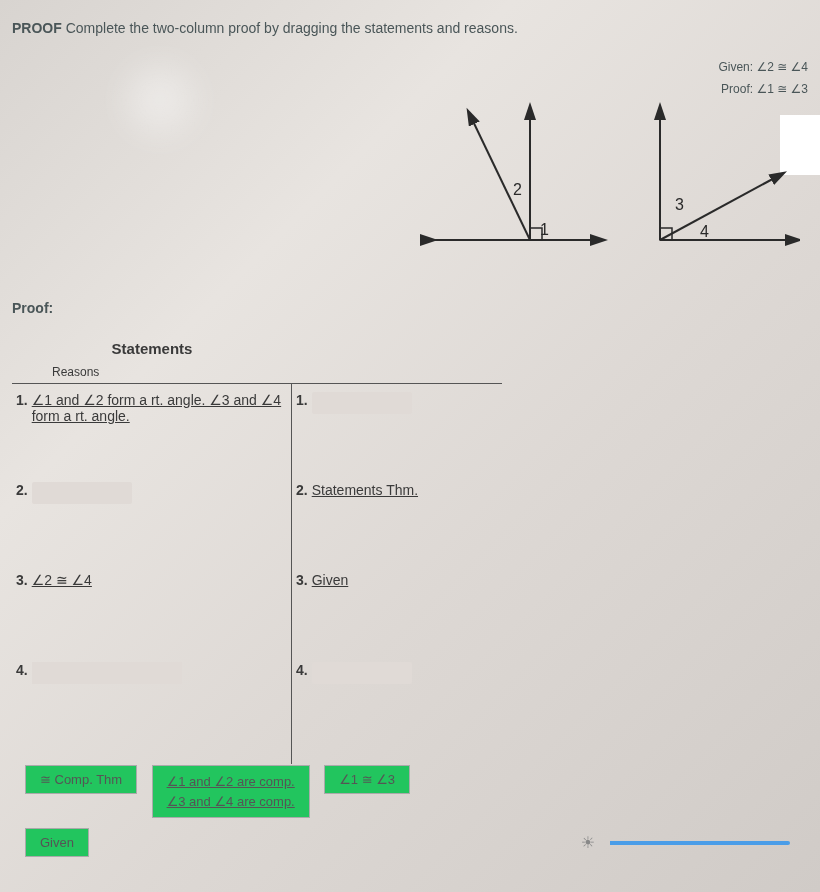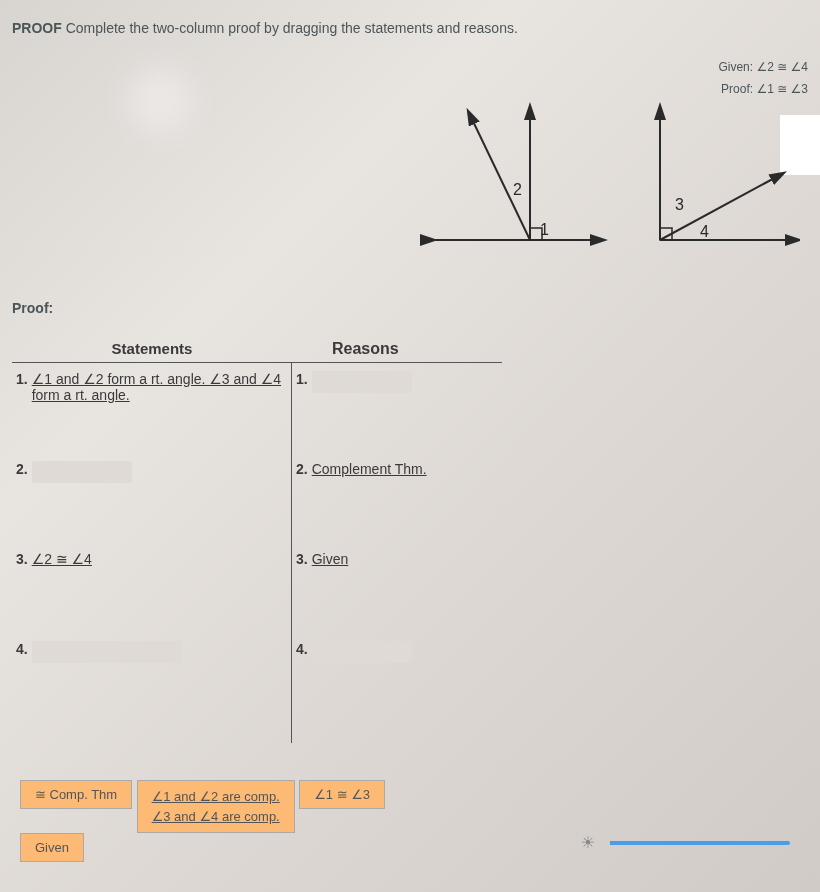--- a/index.html
+++ b/index.html
@@ -39,33 +39,34 @@
       color: #4a5658;
     }
     .proof-table {
       margin: 20px 12px;
       position: relative;
     }
     .table-headers {
       display: flex;
       border-bottom: 1px solid #555;
       width: 490px;
+      flex-direction: column;
     }
     .header-stmt {
       width: 280px;
       text-align: center;
       font-weight: bold;
       padding: 4px;
       font-size: 15px;
     }
     .header-reason {
       width: 210px;
       padding: 4px 4px 4px 40px;
-      font-weight: bold;
-      font-size: 16px;
+      font-weight: normal;
+      font-size: 12px;
     }
     .table-body {
       display: flex;
       width: 490px;
     }
     .col-stmt {
       width: 280px;
       border-right: 1px solid #555;
       min-height: 380px;
     }
@@ -99,23 +100,24 @@
       display: inline-block;
     }
     .draggable-items {
       position: absolute;
       bottom: 30px;
       left: 20px;
       width: 500px;
     }
     .drag-tile {
       display: inline-block;
-      background: #fdba74;
+      background: #22c55e;
       border: 1px solid #aaa;
       padding: 6px 14px;
+      margin: 5px;
       font-size: 13px;
       color: #555;
       cursor: move;
       vertical-align: top;
     }
     .drag-tile.multi { line-height: 1.5; text-decoration: underline; }
     .brightness-control {
       position: absolute;
       bottom: 40px;
       right: 30px;
@@ -228,21 +230,21 @@
         <span class="drop-zone-wide"></span>
       </div>
     </div>
     <div class="col-reason">
       <div class="row-item">
         <span class="row-num">1.</span>
         <span class="drop-zone"></span>
       </div>
       <div class="row-item">
         <span class="row-num">2.</span>
-        <span class="row-content">Complement Thm.</span>
+        <span class="row-content">Statements Thm.</span>
       </div>
       <div class="row-item">
         <span class="row-num">3.</span>
         <span class="row-content">Given</span>
       </div>
       <div class="row-item">
         <span class="row-num">4.</span>
         <span class="drop-zone"></span>
       </div>
     </div>

